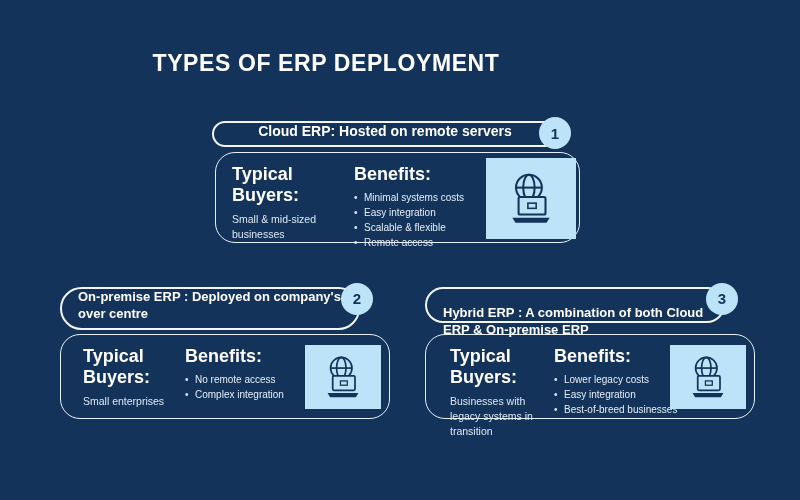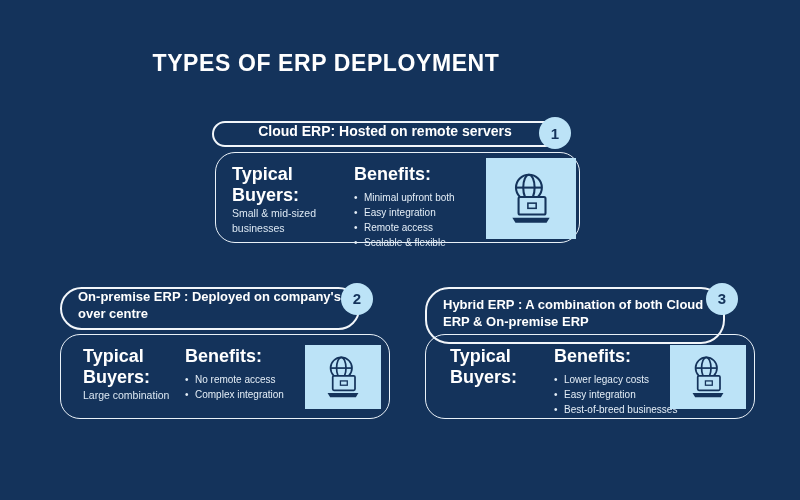--- a/index.html
+++ b/index.html
@@ -23,42 +23,42 @@
     position:absolute;
     border:2px solid #F2F6FA;
     border-radius:24px;
     display:flex; align-items:flex-start;
     font-weight:bold; color:#FFFFFF;
   }
   .pill .pill-text { width:100%; }
   .pill-1 { left:212px; top:121px; width:346px; height:26px; font-size:14px; }
   .pill-1 .pill-text { text-align:center; }
   .pill-2 { left:60px;  top:287px; width:300px; height:43px; font-size:13px; padding:0 16px; line-height:1.3; }
-  .pill-3 { left:425px; top:287px; width:300px; height:57px; font-size:13px; padding:8px 16px; line-height:1.3; }
+  .pill-3 { left:425px; top:287px; width:300px; height:36px; font-size:13px; padding:16px 16px; line-height:1.3; }
 
   .badge {
     position:absolute; right:-15px; top:-6px;
     width:32px; height:32px; border-radius:50%;
     background:#BCE3F7; color:#14335B;
     display:flex; align-items:center; justify-content:center;
     font-size:15px; font-weight:bold;
   }
 
   .card {
     position:absolute;
     border:1.5px solid #E9F1F8;
     border-radius:20px;
   }
   .card-1 { left:215px; top:152px; width:365px; height:91px; }
   .card-2 { left:60px;  top:334px; width:330px; height:85px; }
   .card-3 { left:425px; top:334px; width:330px; height:85px; }
 
   .col { position:absolute; }
   .col-label { font-size:18px; font-weight:bold; color:#FFFFFF; }
-  .col-body  { margin-top:0; font-size:10.5px; line-height:1.45; color:#DCE8F3; }
+  .col-body  { margin-top:6px; font-size:10.5px; line-height:1.45; color:#DCE8F3; }
 
   .card-1 .buyers   { left:16px;  top:11px; width:105px; }
   .card-1 .benefits { left:138px; top:11px; width:142px; }
   .card-2 .buyers   { left:22px;  top:11px; width:95px; }
   .card-2 .benefits { left:124px; top:11px; width:140px; }
   .card-3 .buyers   { left:24px;  top:11px; width:92px; }
   .card-3 .benefits { left:128px; top:11px; width:138px; }
 
   ul.benefit-list { list-style:none; margin-top:5px; }
   ul.benefit-list li {
@@ -90,24 +90,24 @@
     <span class="badge">1</span>
   </div>
   <div class="card card-1">
     <div class="col buyers">
       <div class="col-label">Typical Buyers:</div>
       <div class="col-body">Small &amp; mid-sized businesses</div>
     </div>
     <div class="col benefits">
       <div class="col-label">Benefits:</div>
       <ul class="benefit-list">
-        <li>Minimal upfront both</li>
+        <li>Minimal systems costs</li>
         <li>Easy integration</li>
+        <li>Scalable &amp; flexible</li>
         <li>Remote access</li>
-        <li>Scalable &amp; flexible</li>
       </ul>
     </div>
     <div class="icon-box">
       <svg viewBox="0 0 56 52" fill="none" xmlns="http://www.w3.org/2000/svg">
         <circle cx="26" cy="15" r="12.5" stroke="#14335B" stroke-width="2"></circle>
         <ellipse cx="26" cy="15" rx="5.5" ry="12.5" stroke="#14335B" stroke-width="2"></ellipse>
         <line x1="13.5" y1="15" x2="38.5" y2="15" stroke="#14335B" stroke-width="2"></line>
         <rect x="16" y="24" width="26" height="17" rx="1.5" fill="#BCE3F7" stroke="#14335B" stroke-width="2"></rect>
         <rect x="25" y="30" width="8" height="5" stroke="#14335B" stroke-width="1.5"></rect>
         <path d="M10 44 L46 44 L43 49 L13 49 Z" fill="#14335B"></path>
@@ -115,21 +115,21 @@
     </div>
   </div>
 
   <div class="pill pill-2">
     <span class="pill-text">On-premise ERP :  Deployed on company's over centre</span>
     <span class="badge">2</span>
   </div>
   <div class="card card-2">
     <div class="col buyers">
       <div class="col-label">Typical Buyers:</div>
-      <div class="col-body">Large combination</div>
+      <div class="col-body">Small enterprises</div>
     </div>
     <div class="col benefits">
       <div class="col-label">Benefits:</div>
       <ul class="benefit-list">
         <li>No remote access</li>
         <li>Complex integration</li>
       </ul>
     </div>
     <div class="icon-box">
       <svg viewBox="0 0 56 52" fill="none" xmlns="http://www.w3.org/2000/svg">
@@ -143,20 +143,21 @@
     </div>
   </div>
 
   <div class="pill pill-3">
     <span class="pill-text">Hybrid ERP :  A combination of both Cloud ERP &amp; On-premise ERP</span>
     <span class="badge">3</span>
   </div>
   <div class="card card-3">
     <div class="col buyers">
       <div class="col-label">Typical Buyers:</div>
+      <div class="col-body">Businesses with legacy systems in transition</div>
     </div>
     <div class="col benefits">
       <div class="col-label">Benefits:</div>
       <ul class="benefit-list">
         <li>Lower legacy costs</li>
         <li>Easy integration</li>
         <li>Best-of-breed businesses</li>
       </ul>
     </div>
     <div class="icon-box">

